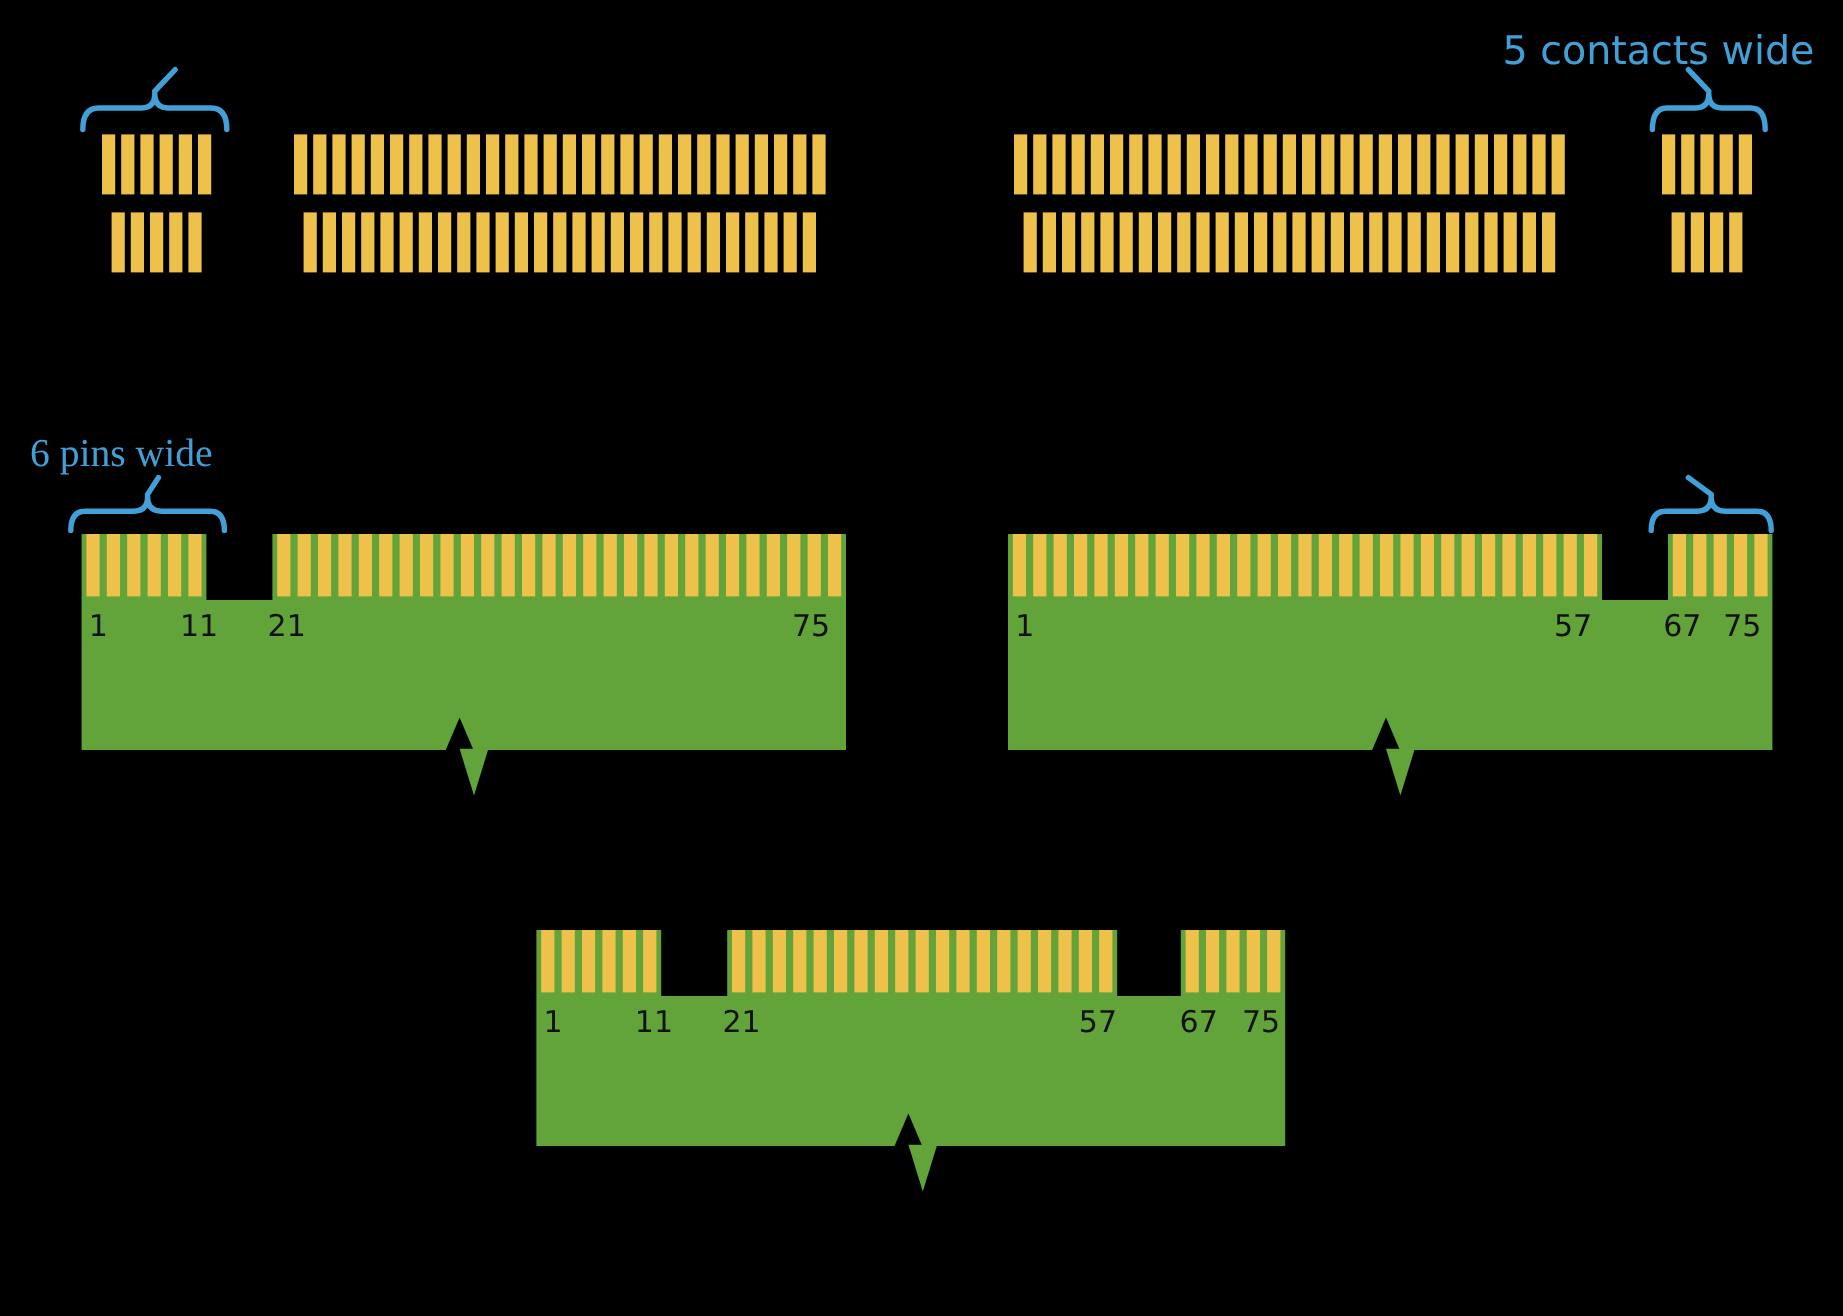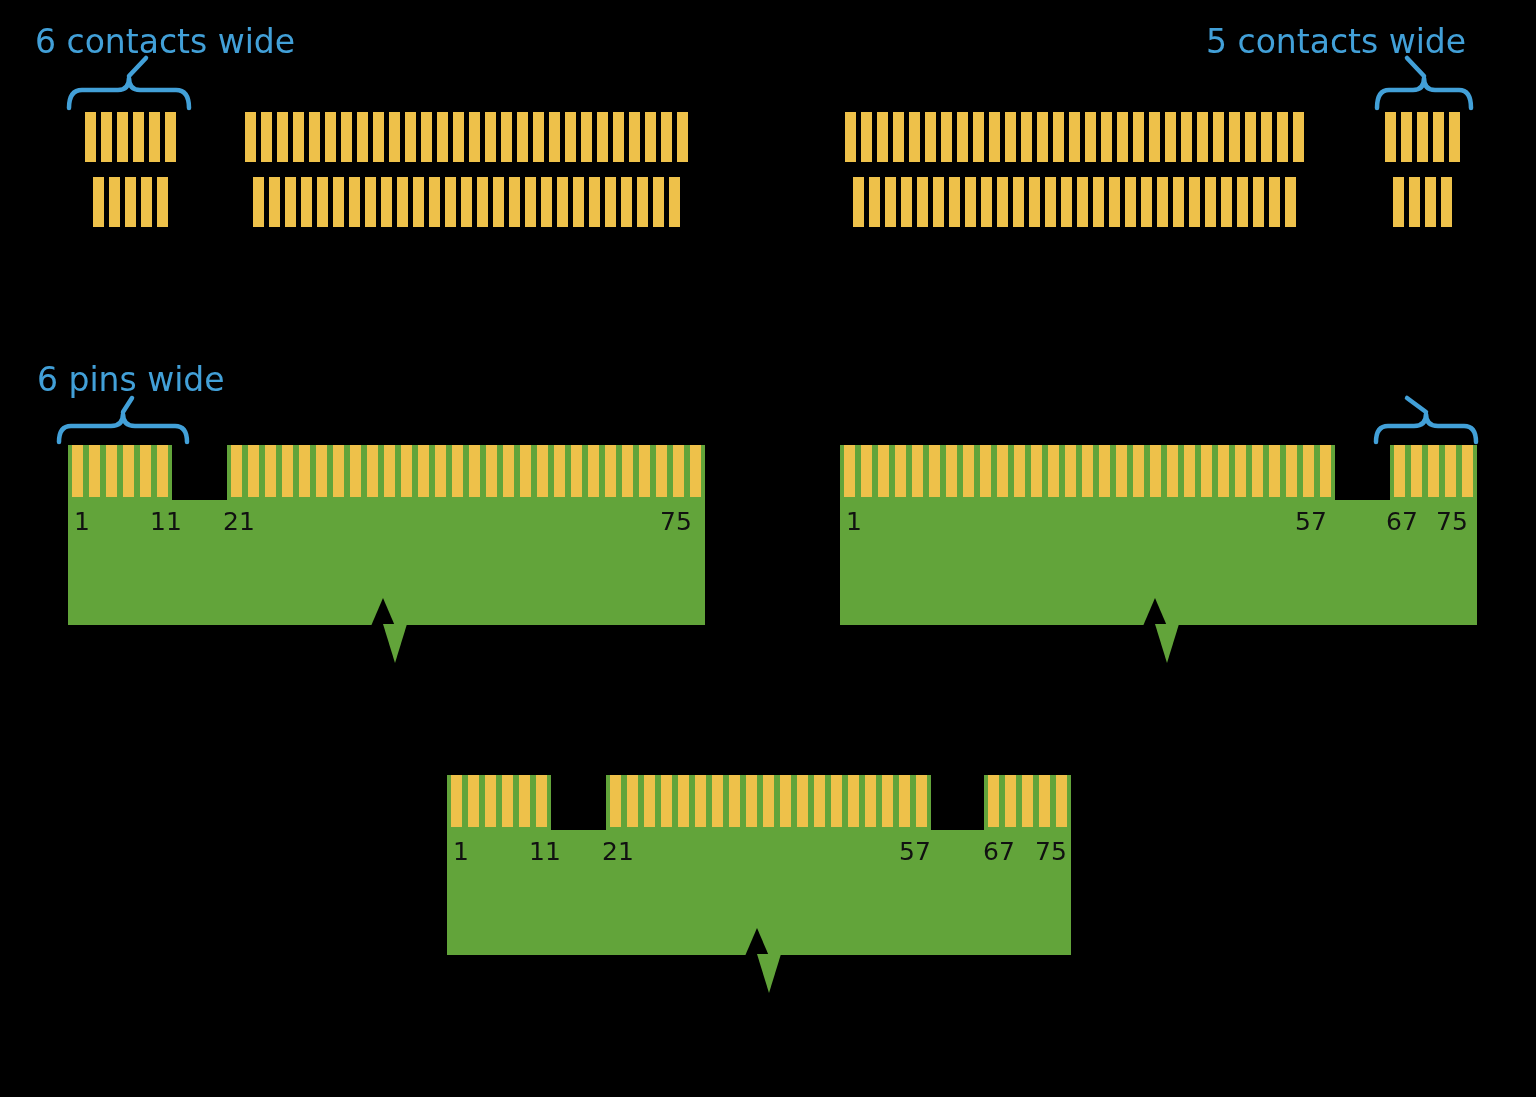--- a/index.html
+++ b/index.html
@@ -50,22 +50,21 @@
   }
   .zigzag { position: absolute; overflow: visible; }
   .zigzag .notch { fill: var(--background, #000); }
   .zigzag .spike { fill: var(--green, #62a43a); }
 </style>
 </head>
 <body>
 
 <div class="canvas">
 
-  <div class="label" style="left:35px; top:22px;">6 contacts wide</div>
-  <div class="label" style="left:1206px; top:22px;">5 contacts wide</div>
+  <div class="label" style="left:1252px; top:22px;">5 contacts wide</div>
 
   <svg class="brace" style="left:66px; top:56px;" width="126" height="56">
     <path d="M3,52 Q3,34 16,34 L52,34 Q63,34 63,22 Q63,34 74,34 L110,34 Q123,34 123,52"></path>
     <path d="M63,20 L80,2"></path>
   </svg>
   <svg class="brace" style="left:1374px; top:56px;" width="100" height="56">
     <path d="M3,52 Q3,34 15,34 L39,34 Q50,34 50,22 Q50,34 61,34 L85,34 Q97,34 97,52"></path>
     <path d="M50,20 L33,2"></path>
   </svg>
 
@@ -214,21 +213,21 @@
       <div class="contact"></div>
       <div class="contact"></div>
     </div>
   <div class="contact-row" style="left:1393px; top:177px;">
       <div class="contact"></div>
       <div class="contact"></div>
       <div class="contact"></div>
       <div class="contact"></div>
     </div>
 
-  <div class="label" style="left:37px; top:360px;">6 pins wide</div>
+  <div class="label" style="left:25px; top:360px;font-family:Liberation Serif, serif;">6 pins wide</div>
 
   <svg class="brace" style="left:56px; top:396px;" width="134" height="50">
     <path d="M3,46 Q3,30 15,30 L55,30 Q67,30 67,18 Q67,30 79,30 L119,30 Q131,30 131,46"></path>
     <path d="M67,16 L76,2"></path>
   </svg>
   <svg class="brace" style="left:1373px; top:396px;" width="106" height="50">
     <path d="M3,46 Q3,30 15,30 L41,30 Q53,30 53,18 Q53,30 65,30 L91,30 Q103,30 103,46"></path>
     <path d="M53,16 L34,2"></path>
   </svg>
 

